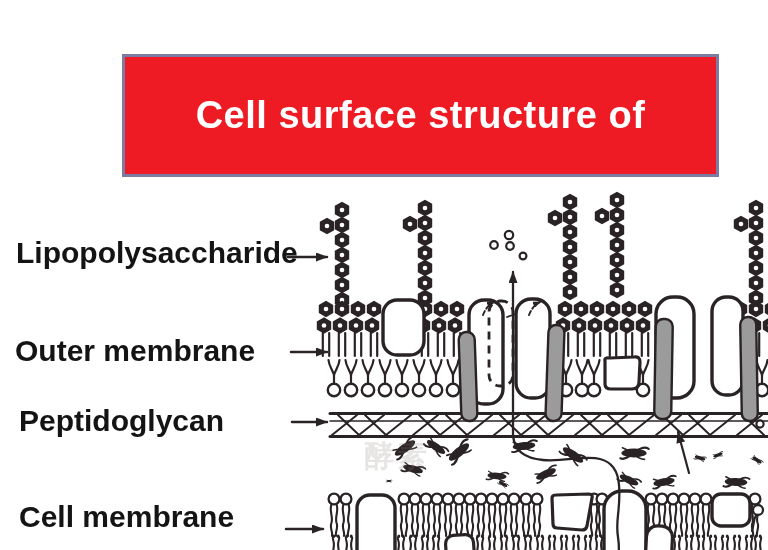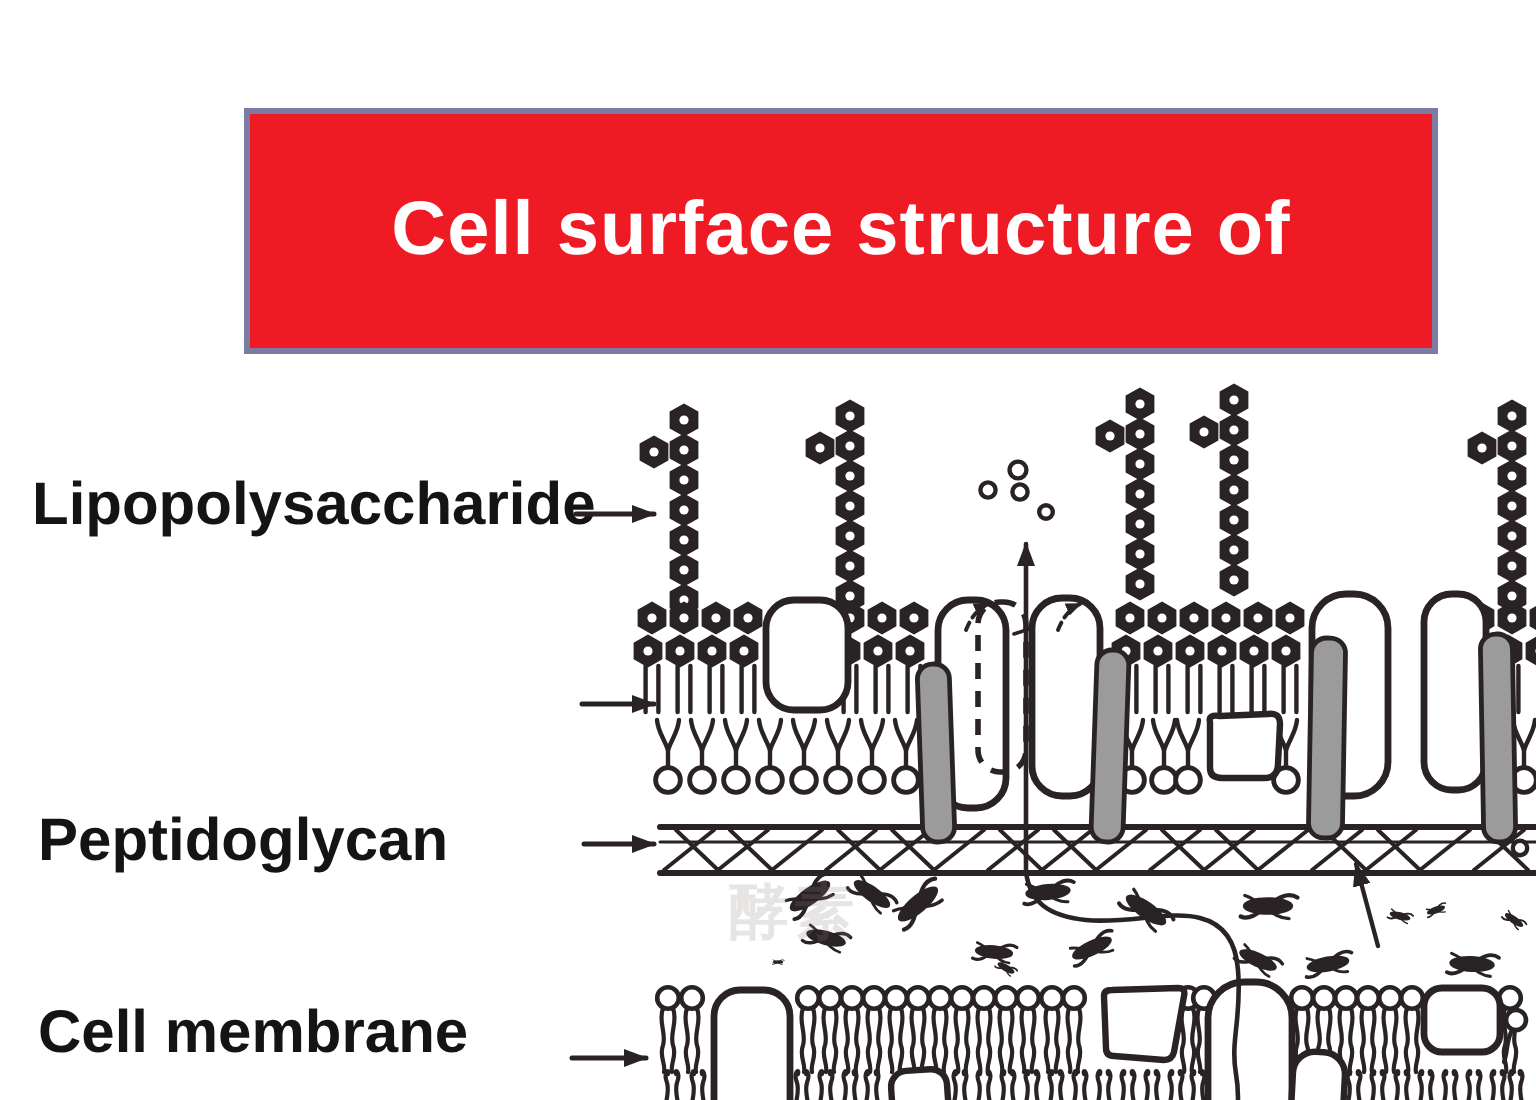--- a/index.html
+++ b/index.html
@@ -22,20 +22,21 @@
 </style>
 </head>
 <body>
 
 <div class="stage">
   <div class="banner">
     <div class="banner-line">Cell surface structure of</div>
   </div>
 
   <div class="lbl" id="lbl-lps">Lipopolysaccharide</div>
+  <div class="lbl" id="lbl-om">Outer membrane</div>
   <div class="lbl" id="lbl-cm">Cell membrane</div>
   <div class="lbl" id="lbl-pg">Peptidoglycan</div>
 
   <svg id="diagram" viewBox="0 0 768 550">
     <defs>
         <marker id="arr" markerWidth="12" markerHeight="9" refX="11" refY="4.5" orient="auto" markerUnits="userSpaceOnUse">
           <polygon points="0,0 12,4.5 0,9" fill="#2a2326"></polygon>
         </marker>
         <marker id="arr2" markerWidth="8" markerHeight="6.5" refX="7" refY="3.25" orient="auto" markerUnits="userSpaceOnUse">
           <polygon points="0,0 8,3.25 0,6.5" fill="#2a2326"></polygon>

